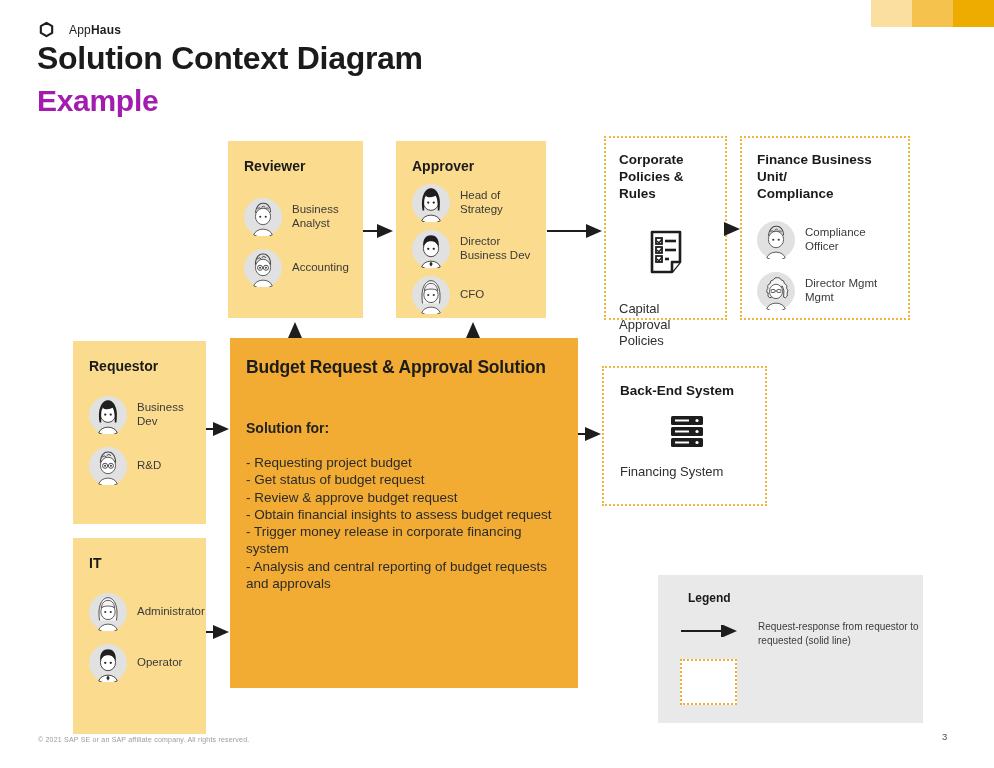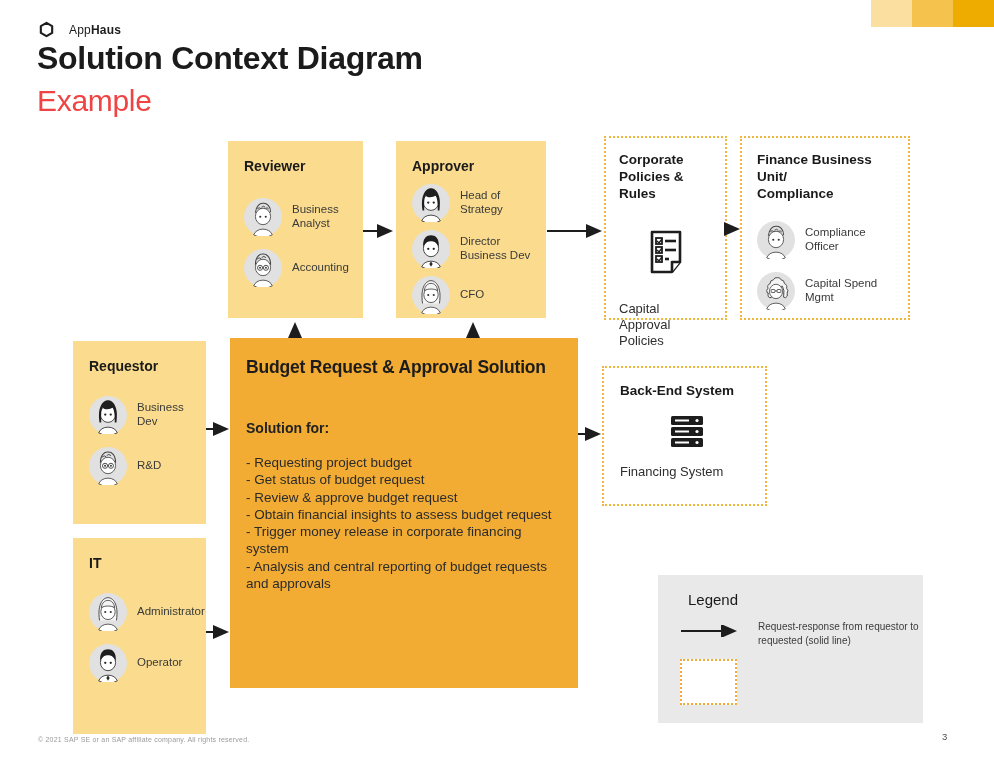--- a/index.html
+++ b/index.html
@@ -6,21 +6,21 @@
   html,body { background:#fff; }
   body { font-family:"Liberation Sans", sans-serif; }
   .stage { position:relative; width:994px; height:768px; background:#fff; overflow:hidden; }
 
   
   .logo { position:absolute; left:38px; top:21px; display:flex; align-items:center; gap:14px; }
   .logo svg { width:17px; height:17px; }
   .logo-text { font-size:12px; color:#1d1d1d; letter-spacing:.2px; }
   .logo-text b { font-weight:700; }
   .title { position:absolute; left:37px; top:40px; font-size:32px; font-weight:700; color:#1b1b1b; letter-spacing:-.3px; }
-  .subtitle { position:absolute; left:37px; top:84px; font-size:30px; font-weight:400; color:#ef4444; letter-spacing:-.3px; }
+  .subtitle { position:absolute; left:37px; top:84px; font-size:30px; font-weight:700; color:#a21caf; letter-spacing:-.3px; }
   .strip { position:absolute; top:0; right:0; display:flex; }
   .strip div { width:41px; height:27px; }
   .strip .s1 { background:#FBDFA0; } .strip .s2 { background:#F4C24D; } .strip .s3 { background:#EEAC00; }
 
   
   .box { position:absolute; }
   .box-yellow { background:#FBDC8E; }
   .box-orange { background:#F2AC33; }
   .box-dashed { background:#fff; border:2px dotted #F0B63E; }
   .box-legend { background:#E9E9E9; }
@@ -36,21 +36,21 @@
   .sys-title { font-size:13.5px; font-weight:700; color:#1a1a1a; line-height:1.25; }
   .sys-label { font-size:13px; color:#2e2e2e; line-height:1.25; }
   .center-icon { display:flex; justify-content:center; }
 
   
   .sol-title { font-size:17.5px; font-weight:700; color:#1c1c1c; padding:19px 18px 0 16px; letter-spacing:-.2px; }
   .sol-sub { font-size:14px; font-weight:700; color:#222; padding:42px 18px 0 16px; }
   .sol-list { font-size:13.5px; color:#2b2b2b; padding:18px 22px 0 16px; line-height:1.28; }
 
   
-  .legend-title { font-size:15px; font-weight:400; color:#1a1a1a; position:absolute; left:30px; top:16px; }
+  .legend-title { font-size:12px; font-weight:700; color:#1a1a1a; position:absolute; left:30px; top:16px; }
   .legend-arrow-row { position:absolute; left:22px; top:48px; width:62px; }
   .legend-arrow-row svg { width:62px; height:12px; }
   .legend-text-1 { position:absolute; left:100px; top:45px; width:162px; font-size:10px; color:#3c3c3c; line-height:1.35; }
   .legend-dashed-box { position:absolute; left:22px; top:84px; width:57px; height:46px; background:#fff; border:2px dotted #F2AC33; }
   .legend-text-2 { position:absolute; left:100px; top:86px; width:162px; font-size:10px; color:#3c3c3c; line-height:1.35; }
 
   
   .footer-copy { position:absolute; left:38px; top:736px; font-size:7px; color:#9b9b9b; letter-spacing:.2px; }
   .page-num { position:absolute; left:942px; top:731px; font-size:9.5px; color:#4e4e4e; }
 
@@ -209,21 +209,21 @@
     <div class="persona" style="margin-top:18px;">
       <svg class="avatar" viewBox="0 0 36 36">
           <use href="#av-sketch-man"></use>
         </svg>
       <div class="persona-label">Compliance Officer</div>
     </div>
     <div class="persona">
       <svg class="avatar" viewBox="0 0 36 36">
           <use href="#av-sketch-curly"></use>
         </svg>
-      <div class="persona-label">Capital Spend Mgmt</div>
+      <div class="persona-label">Director Mgmt Mgmt</div>
     </div>
   </div>
 
   <div class="box box-yellow pad" style="left:73px; top:341px; width:133px; height:183px;">
     <div class="box-h">Requestor</div>
     <div class="persona" style="margin-top:22px;">
       <svg class="avatar" viewBox="0 0 36 36">
           <use href="#av-dark-woman"></use>
         </svg>
       <div class="persona-label">Business Dev</div>

